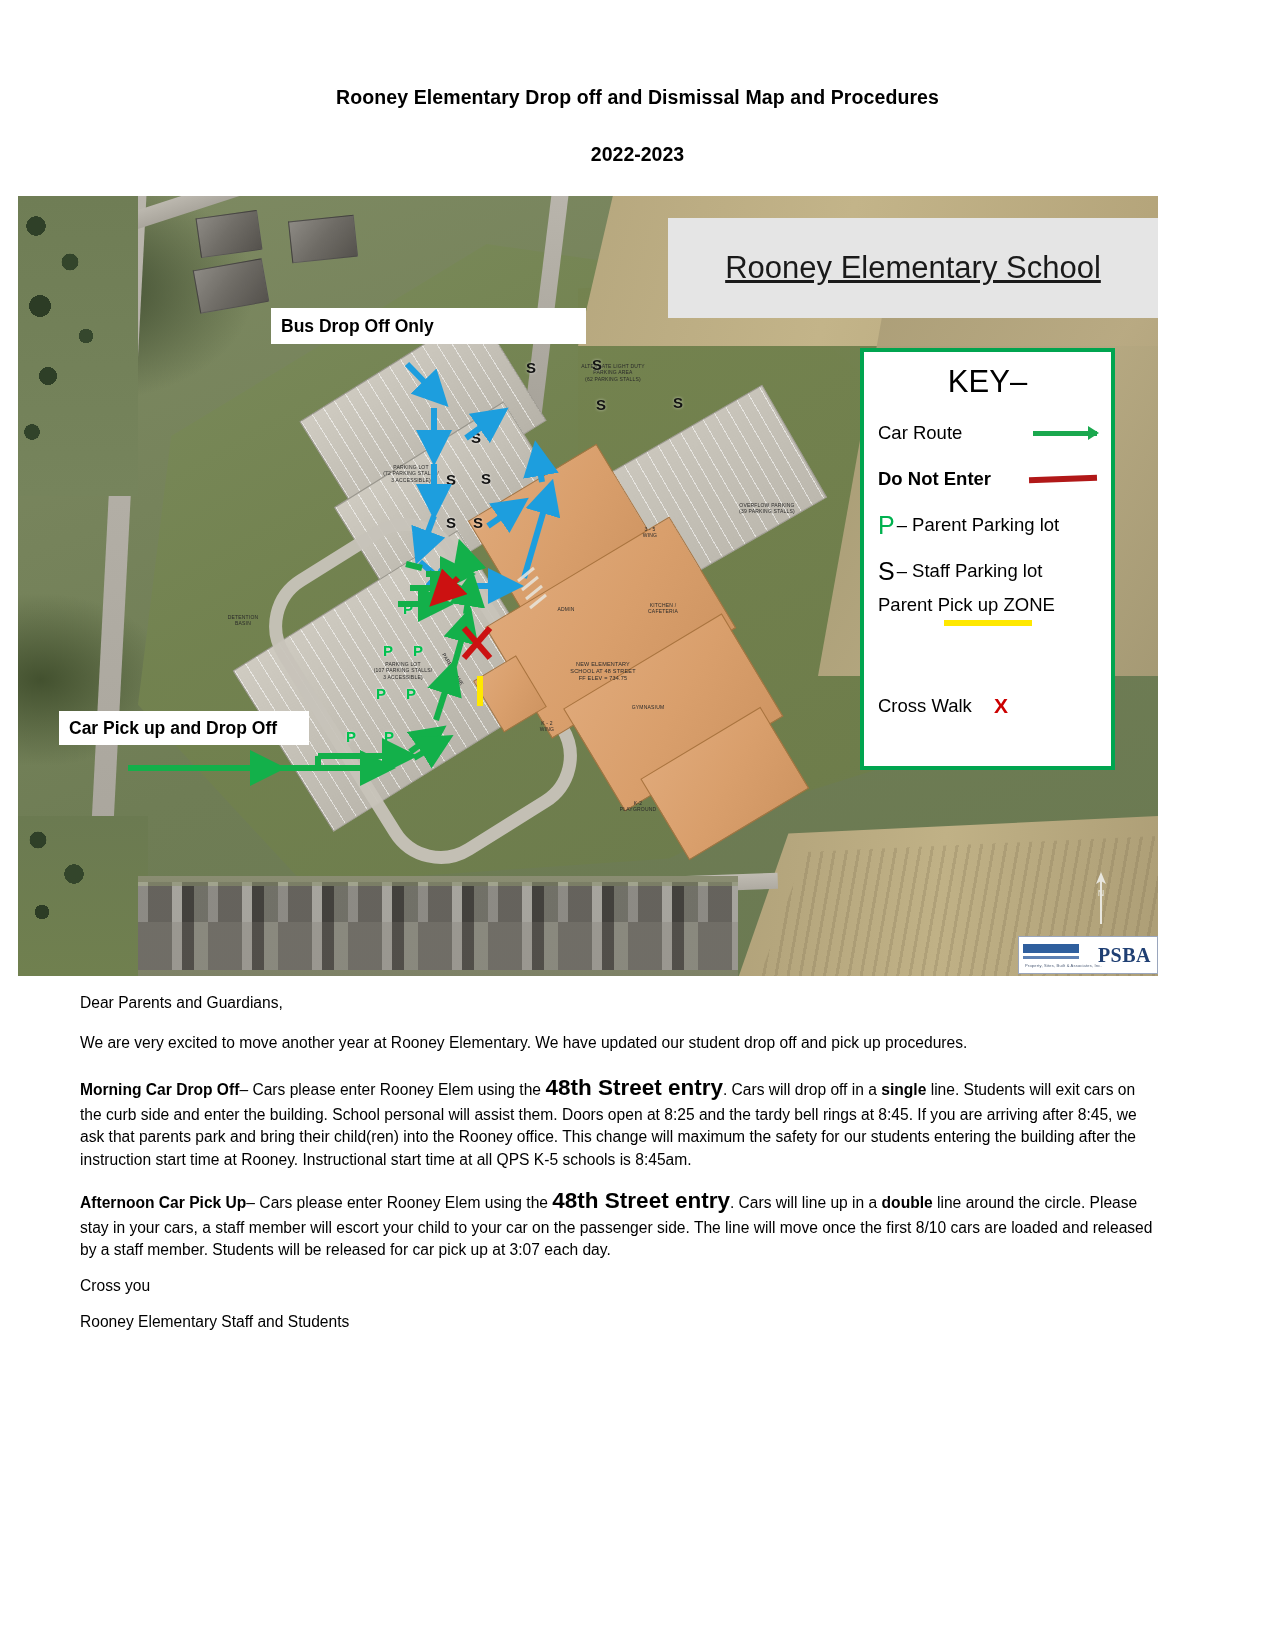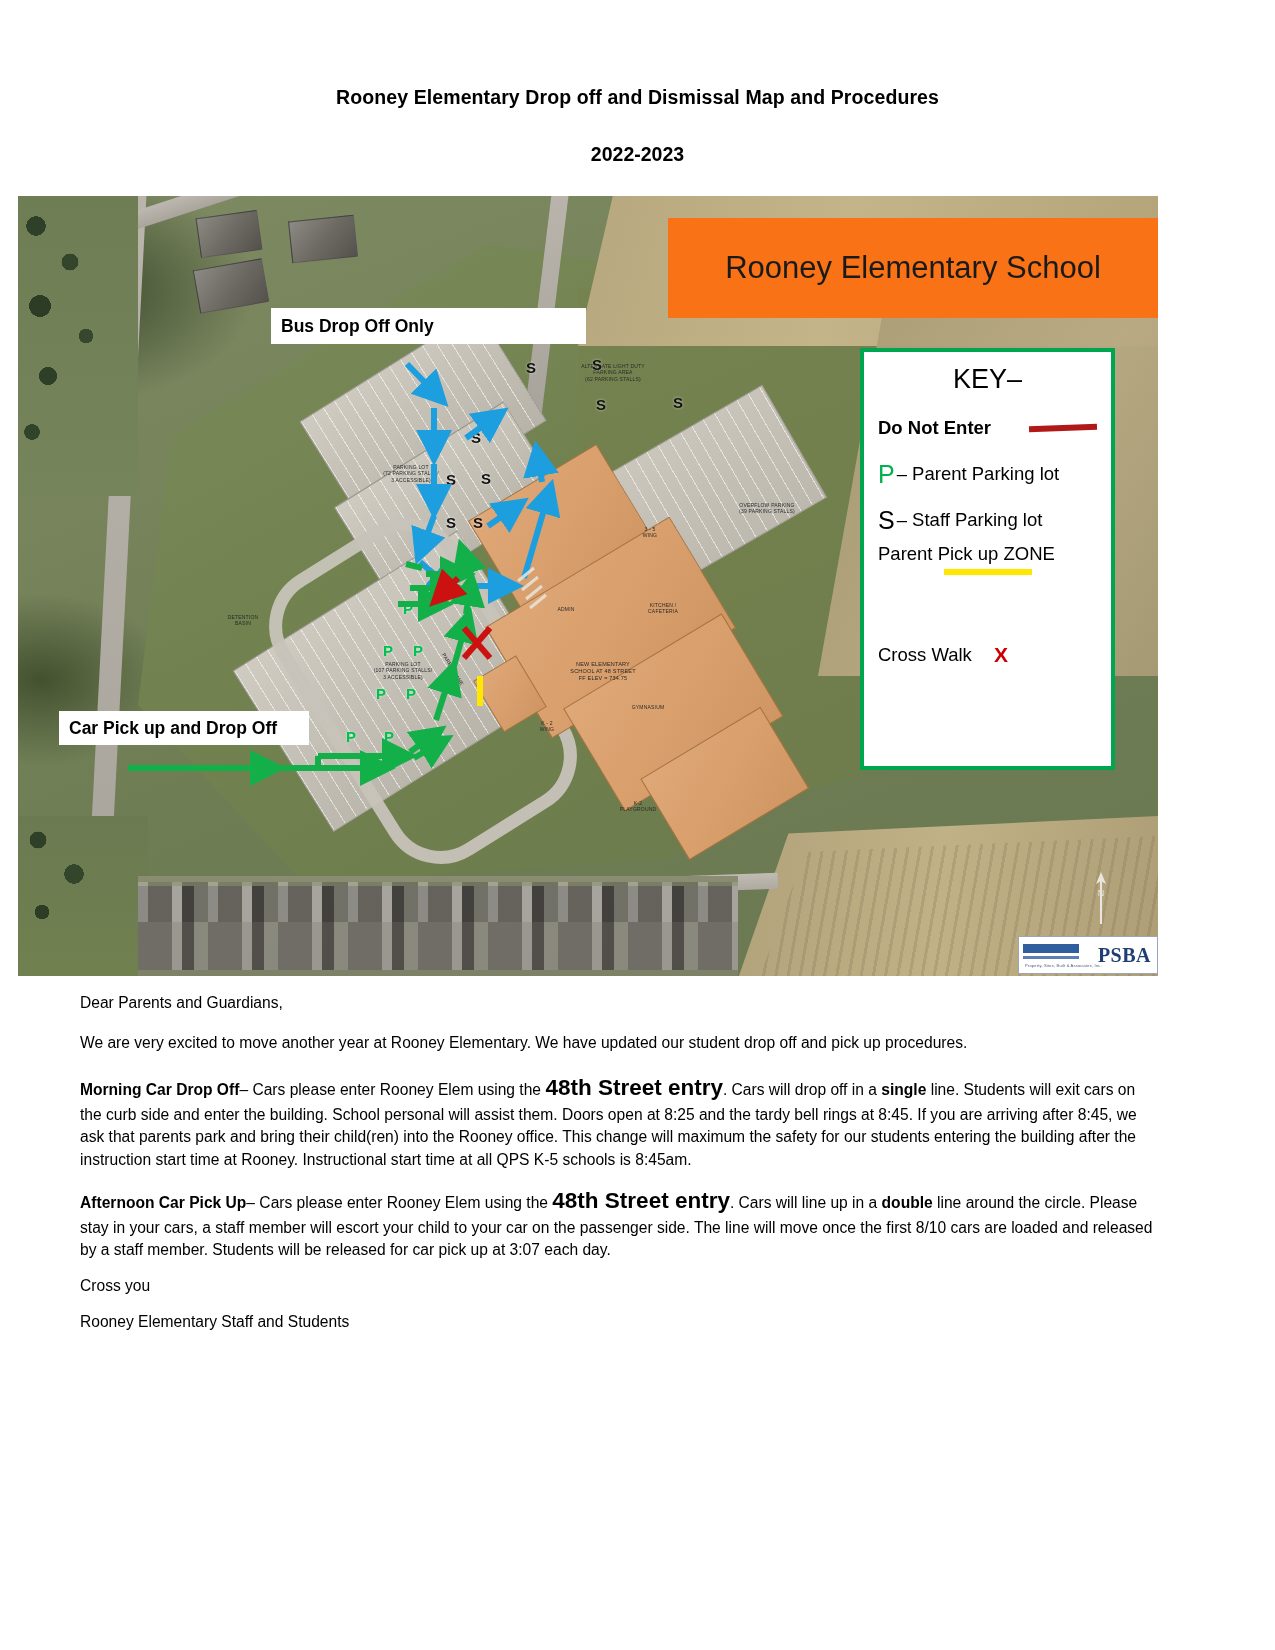--- a/index.html
+++ b/index.html
@@ -220,33 +220,33 @@
     font-weight:bold;
     display:flex; align-items:center;
     padding:0 10px;
     color:#000;
   }
   .label-bus { left:253px; top:112px; width:315px; height:36px; font-size:17.5px; }
   .label-car { left:41px; top:515px; width:250px; height:34px; font-size:17.5px; }
 
   .school-banner {
     position:absolute; left:650px; top:22px; width:490px; height:100px;
-    background:#f97316;
+    background:#e5e5e5;
     display:flex; align-items:center; justify-content:center;
-    font-size:31px; color:#1a1a1a;
+    font-size:31px; color:#1a1a1a;text-decoration:underline;
   }
 
   
   .key-box {
     position:absolute; left:842px; top:152px; width:255px; height:422px;
     background:#ffffff;
     border:4px solid #00a550;
     padding:10px 14px 8px 14px;
   }
-  .key-title { text-align:center; font-size:27px; margin:2px 0 10px 0; }
+  .key-title { text-align:center; font-size:31px; margin:2px 0 10px 0; }
   .key-row {
     display:flex; align-items:center; justify-content:space-between;
     height:46px; font-size:18.5px;
   }
   .key-row.bold { font-weight:bold; }
   .key-label { white-space:nowrap; }
   .swatch { display:flex; align-items:center; }
   .arrow-line { height:5px; width:64px; position:relative; }
   .arrow-line::after {
     content:""; position:absolute; right:-2px; top:50%;
@@ -478,20 +478,26 @@
   </div>
 
   <div class="school-banner">
     <span>Rooney Elementary School</span>
   </div>
 
   <div class="key-box">
     <div class="key-title">KEY–</div>
 
 
+    <div class="key-row">
+      <span class="key-label">Car Route</span>
+      <span class="swatch">
+          <span class="arrow-line car"></span>
+        </span>
+    </div>
 
     <div class="key-row bold">
       <span class="key-label">Do Not Enter</span>
       <span class="swatch">
           <span class="flat-line"></span>
         </span>
     </div>
 
     <div class="key-row" style="justify-content:flex-start;">
       <span class="mark-p">P</span>

